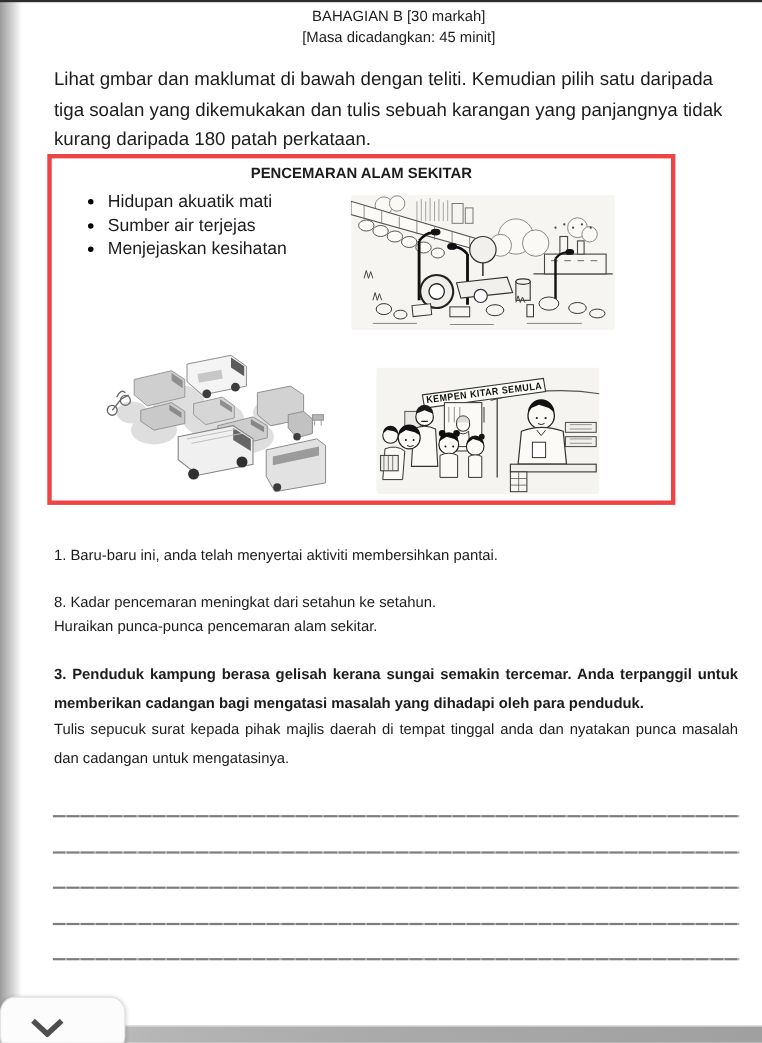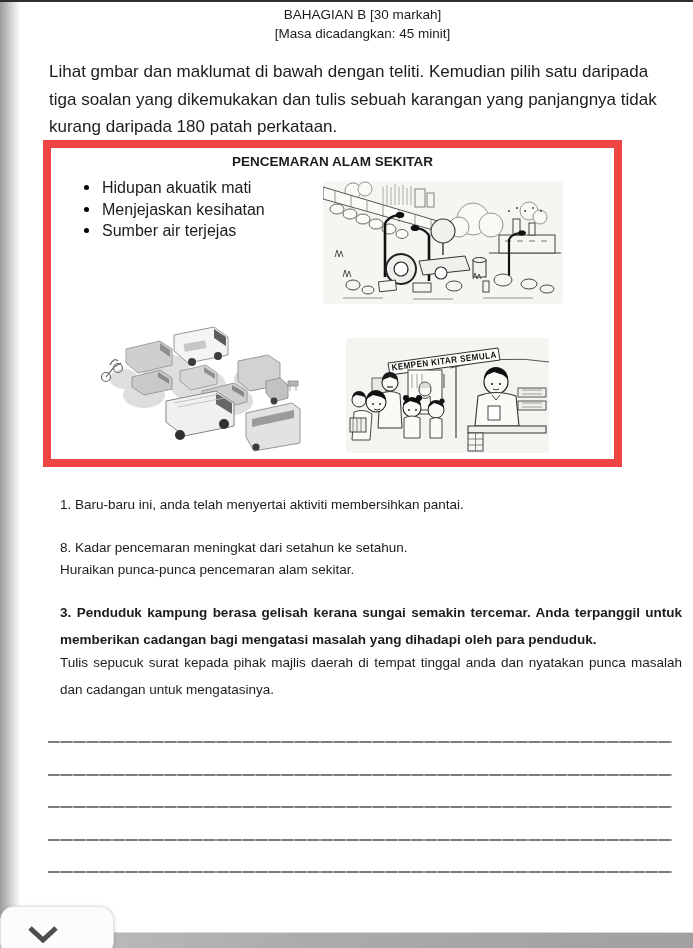--- a/index.html
+++ b/index.html
@@ -14,31 +14,31 @@
   .top-edge{top:0;left:0;right:0;height:2px;background:#2e2e2e;z-index:3;}
   .left-shadow{top:0;left:0;width:20px;height:932px;z-index:2;
     background:linear-gradient(to right,rgba(45,45,45,.48),rgba(45,45,45,0));}
   
   .hdr{left:16px;width:693px;text-align:center;font-size:13.5px;line-height:18px;}
   .hdr.l1{top:6px;}
   .hdr.l2{top:25px;}
   
   .instruction{top:58px;left:49px;width:612px;margin:0;font-size:17px;line-height:27.5px;}
   
-  .stimulus-box{top:140px;left:43px;width:563px;height:311px;border:8px solid #ef4444;background:#fff;}
+  .stimulus-box{top:140px;left:43px;width:563px;height:311px;border:4px solid #ef4444;background:#fff;}
   .box-title{position:absolute;top:6px;left:0;width:100%;text-align:center;font-weight:bold;font-size:13.5px;}
   .bullets{position:absolute;top:29px;left:30px;margin:0;padding:0;list-style:none;}
   .bullets li{position:relative;padding-left:21px;font-size:16px;line-height:21.5px;}
   .bullets li::before{content:'';position:absolute;left:3px;top:8px;width:5px;height:5px;border-radius:50%;background:#000;}
   .img{position:absolute;}
   .img.pollution{left:272px;top:33px;}
   .img.traffic{left:43px;top:175px;}
   .img.recycle{left:295px;top:190px;}
   
-  .q{left:60px;width:622px;margin:0;font-size:13.5px;line-height:26.5px;}
+  .q{left:49px;width:622px;margin:0;font-size:13.5px;line-height:26.5px;}
   .q1{top:492px;}
   .q2{top:535px;}
   .q2b{top:557px;}
   .q3{top:600px;text-align:justify;font-weight:bold;}
   .q3b{top:650px;text-align:justify;}
   
   .lines{top:741px;left:48px;width:624px;}
   .wline{height:2px;margin-bottom:30.5px;
     background:repeating-linear-gradient(90deg,#7d7d7d 0 11px,#ababab 11px 13px);}
   
@@ -58,22 +58,22 @@
 
 <div class="abs hdr l1">BAHAGIAN B [30 markah]</div>
 <div class="abs hdr l2">[Masa dicadangkan: 45 minit]</div>
 
 <p class="abs instruction">Lihat gmbar dan maklumat di bawah dengan teliti. Kemudian pilih satu daripada tiga soalan yang dikemukakan dan tulis sebuah karangan yang panjangnya tidak kurang daripada 180 patah perkataan.</p>
 
 <div class="abs stimulus-box">
   <div class="box-title">PENCEMARAN ALAM SEKITAR</div>
   <ul class="bullets">
     <li>Hidupan akuatik mati</li>
+    <li>Sumber air terjejas</li>
     <li>Menjejaskan kesihatan</li>
-    <li>Sumber air terjejas</li>
   </ul>
 
   <svg class="img pollution" width="240" height="123" viewBox="0 0 240 123">
     <rect width="240" height="123" rx="3" fill="#f6f5f2"></rect>
 
     <g stroke="#9a9a9a" stroke-width="0.8">
       <line x1="60" y1="6" x2="60" y2="24"></line>
         <line x1="64" y1="4" x2="64" y2="24"></line>
       <line x1="68" y1="6" x2="68" y2="24"></line>
         <line x1="72" y1="3" x2="72" y2="24"></line>

